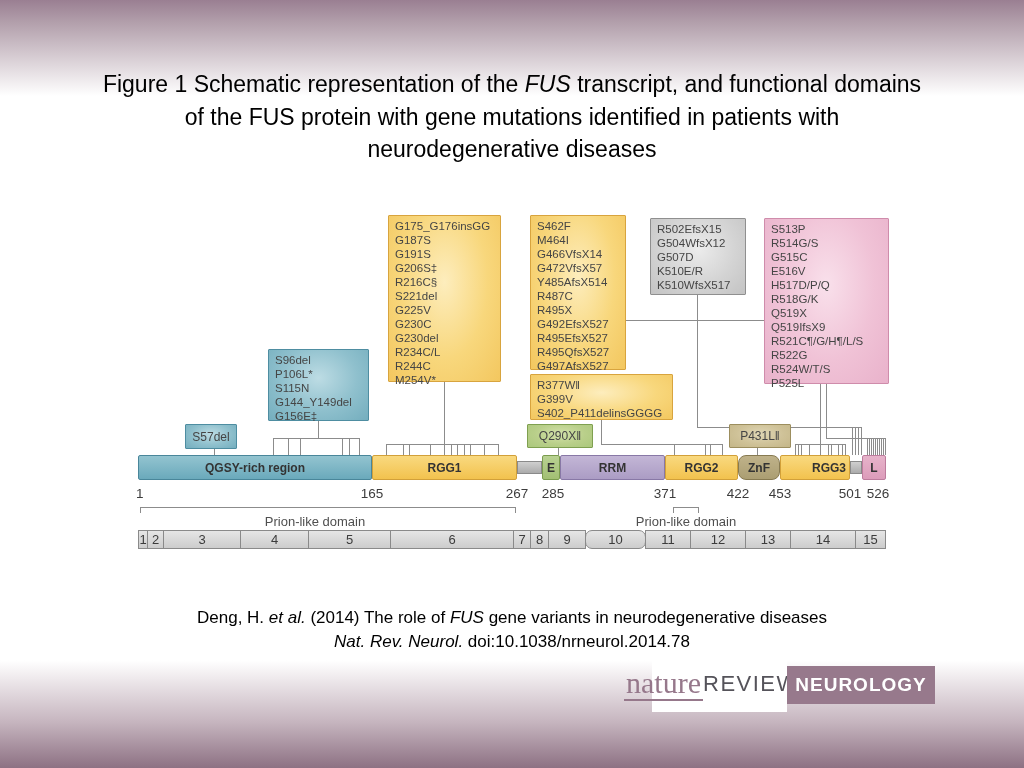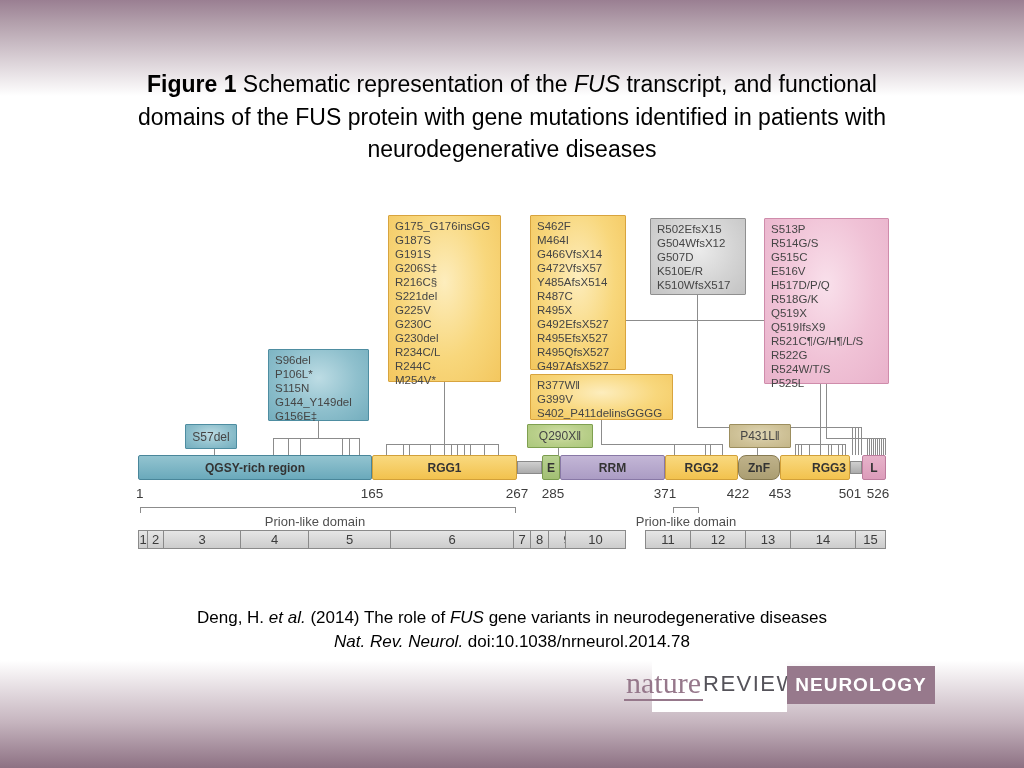--- a/index.html
+++ b/index.html
@@ -2,21 +2,21 @@
 <html><head>
 <meta charset="utf-8">
 <style>
   html,body{margin:0;padding:0;}
   body{
     width:1024px;height:768px;overflow:hidden;position:relative;
     font-family:"Liberation Sans",sans-serif;
     background:linear-gradient(180deg,#9a7f92 0%,#b3a0ac 3%,#ffffff 12.5%,#ffffff 86%,#c6b5bf 94%,#8d7183 100%);
   }
   .italic{font-style:italic;}
-  .bold{font-weight:bold;}
+  .bold{font-weight:normal;}
 
   
   .title{
     position:absolute;left:102px;top:68px;width:820px;
     text-align:center;font-size:23px;line-height:1.42;color:#000;
   }
 
   
   .fig{position:absolute;left:130px;top:205px;width:770px;height:360px;}
   .fig svg{position:absolute;left:0;top:0;}
@@ -261,21 +261,21 @@
 
   <div class="exon" style="left:8px;width:10px;">1</div>
   <div class="exon" style="left:17px;width:17px;">2</div>
   <div class="exon" style="left:33px;width:78px;">3</div>
   <div class="exon" style="left:110px;width:69px;">4</div>
   <div class="exon" style="left:178px;width:83px;">5</div>
   <div class="exon" style="left:260px;width:124px;">6</div>
   <div class="exon" style="left:383px;width:18px;">7</div>
   <div class="exon" style="left:400px;width:19px;">8</div>
   <div class="exon" style="left:418px;width:38px;">9</div>
-  <div class="exon" style="left:435px;width:61px;">10</div>
+  <div class="exon" style="left:455px;width:61px;border-radius:7px;">10</div>
   <div class="exon" style="left:515px;width:46px;">11</div>
   <div class="exon" style="left:560px;width:56px;">12</div>
   <div class="exon" style="left:615px;width:46px;">13</div>
   <div class="exon" style="left:660px;width:66px;">14</div>
   <div class="exon" style="left:725px;width:31px;">15</div>
 </div>
 
 <div class="citation">
   <div><span>Deng, H. </span><span class="italic">et al.</span><span> (2014) The role of </span><span class="italic">FUS</span><span> gene variants in neurodegenerative diseases</span></div>
   <div><span class="italic">Nat. Rev. Neurol.</span><span> doi:10.1038/nrneurol.2014.78</span></div>

